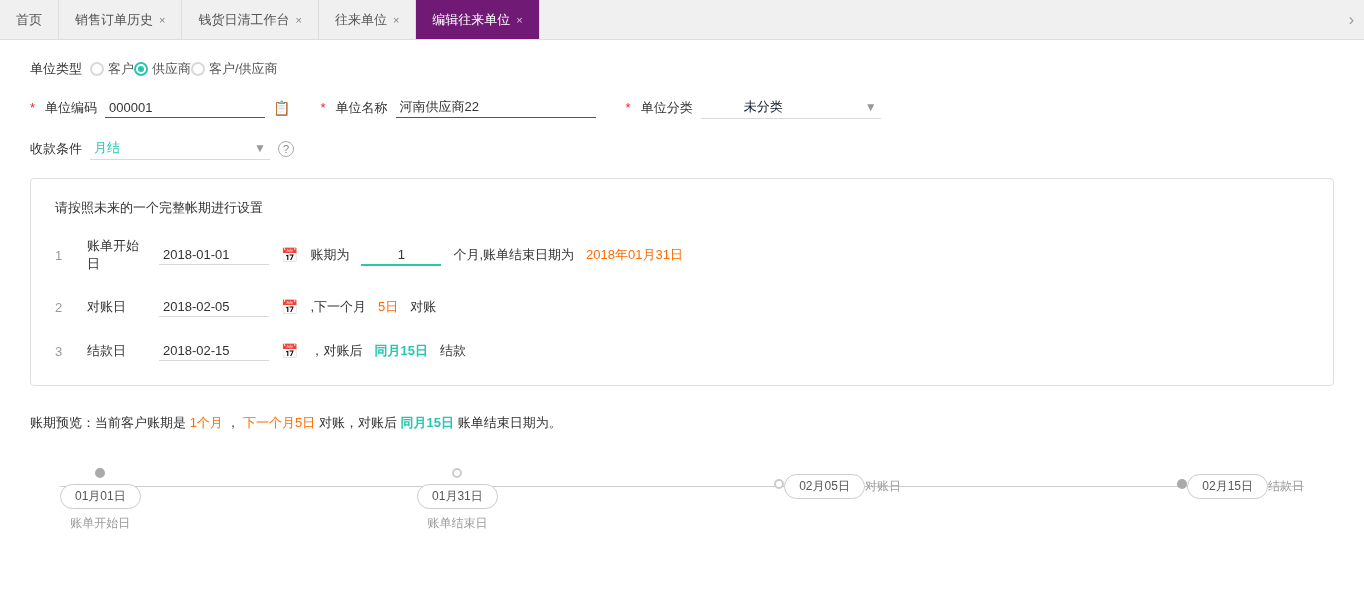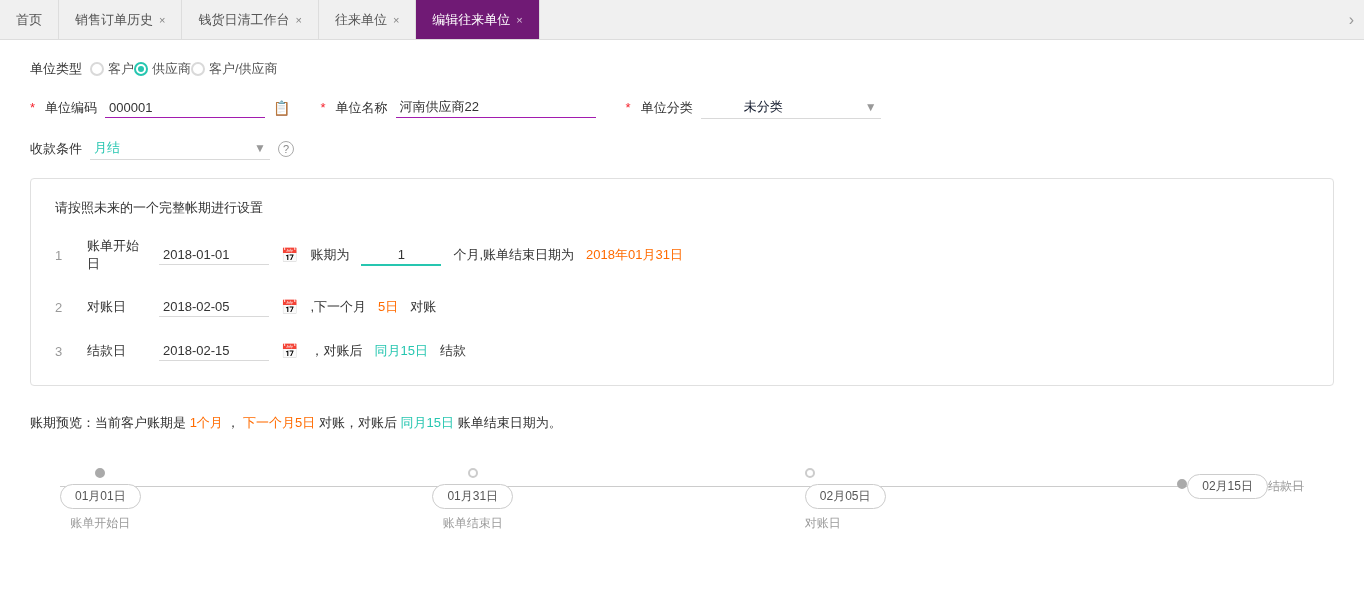--- a/index.html
+++ b/index.html
@@ -213,21 +213,21 @@
       background: transparent;
       width: 80px;
       text-align: center;
     }
     .highlight-orange {
       color: #ff6b00;
       font-weight: 500;
     }
     .highlight-teal {
       color: #26c6b0;
-      font-weight: 400;
+      font-weight: 700;
     }
 
     
     .preview-text {
       font-size: 13px;
       color: #333;
       margin-bottom: 20px;
       padding: 12px 0 16px;
     }
   </style>
@@ -368,21 +368,21 @@
         <div style="border:1px solid #ccc;border-radius:20px;padding:3px 14px;font-size:12px;color:#555;background:#fff;margin-top:6px;white-space:nowrap;">01月01日</div>
         <div style="font-size:12px;color:#999;margin-top:6px;">账单开始日</div>
       </div>
 
       <div style="display:flex;flex-direction:column;align-items:center;">
         <div style="width:10px;height:10px;border-radius:50%;background:#fff;border:2px solid #ccc;margin-bottom:0;"></div>
         <div style="border:1px solid #ccc;border-radius:20px;padding:3px 14px;font-size:12px;color:#555;background:#fff;margin-top:6px;white-space:nowrap;">01月31日</div>
         <div style="font-size:12px;color:#999;margin-top:6px;">账单结束日</div>
       </div>
 
-      <div style="display:flex;flex-direction:column;align-items:flex-start;">
+      <div style="display:flex;flex-direction:row;align-items:center;">
         <div style="width:10px;height:10px;border-radius:50%;background:#fff;border:2px solid #ccc;margin-bottom:0;"></div>
         <div style="border:1px solid #ccc;border-radius:20px;padding:3px 14px;font-size:12px;color:#555;background:#fff;margin-top:6px;white-space:nowrap;">02月05日</div>
         <div style="font-size:12px;color:#999;margin-top:6px;">对账日</div>
       </div>
 
       <div style="display:flex;flex-direction:row;align-items:center;">
         <div style="width:10px;height:10px;border-radius:50%;background:#aaa;border:2px solid #aaa;margin-bottom:0;"></div>
         <div style="border:1px solid #ccc;border-radius:20px;padding:3px 14px;font-size:12px;color:#555;background:#fff;margin-top:6px;white-space:nowrap;">02月15日</div>
         <div style="font-size:12px;color:#999;margin-top:6px;">结款日</div>
       </div>

